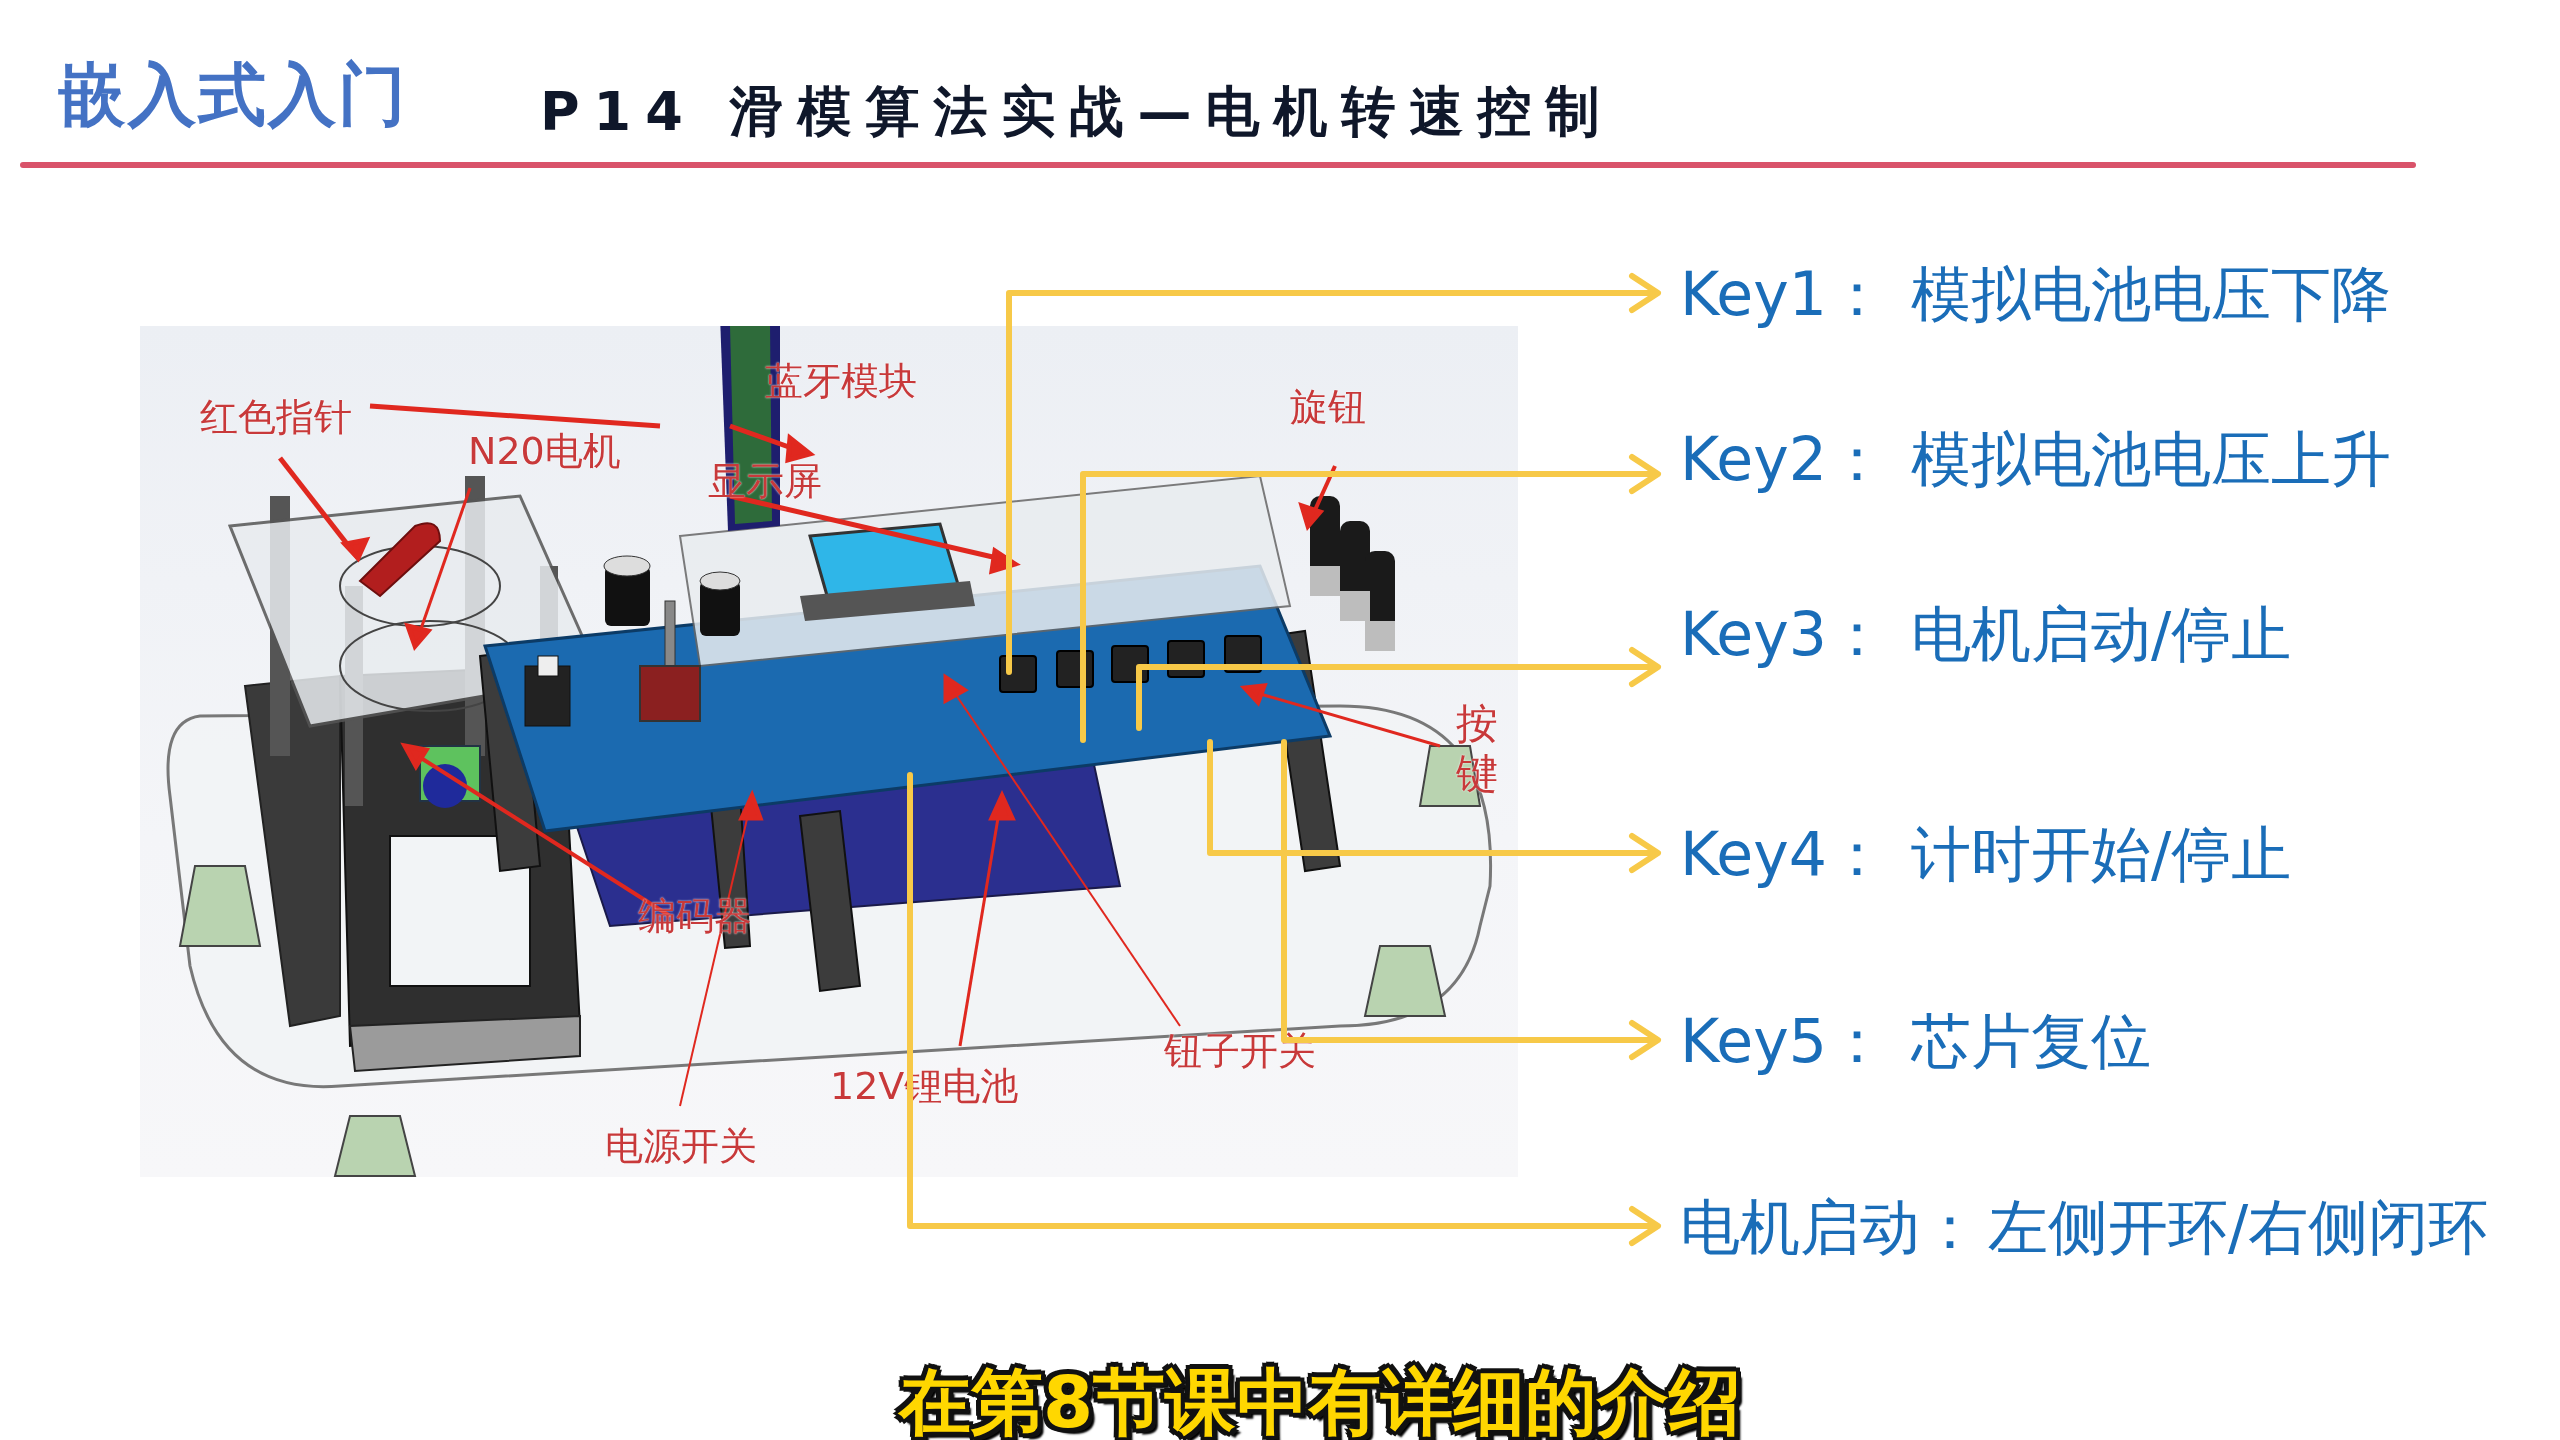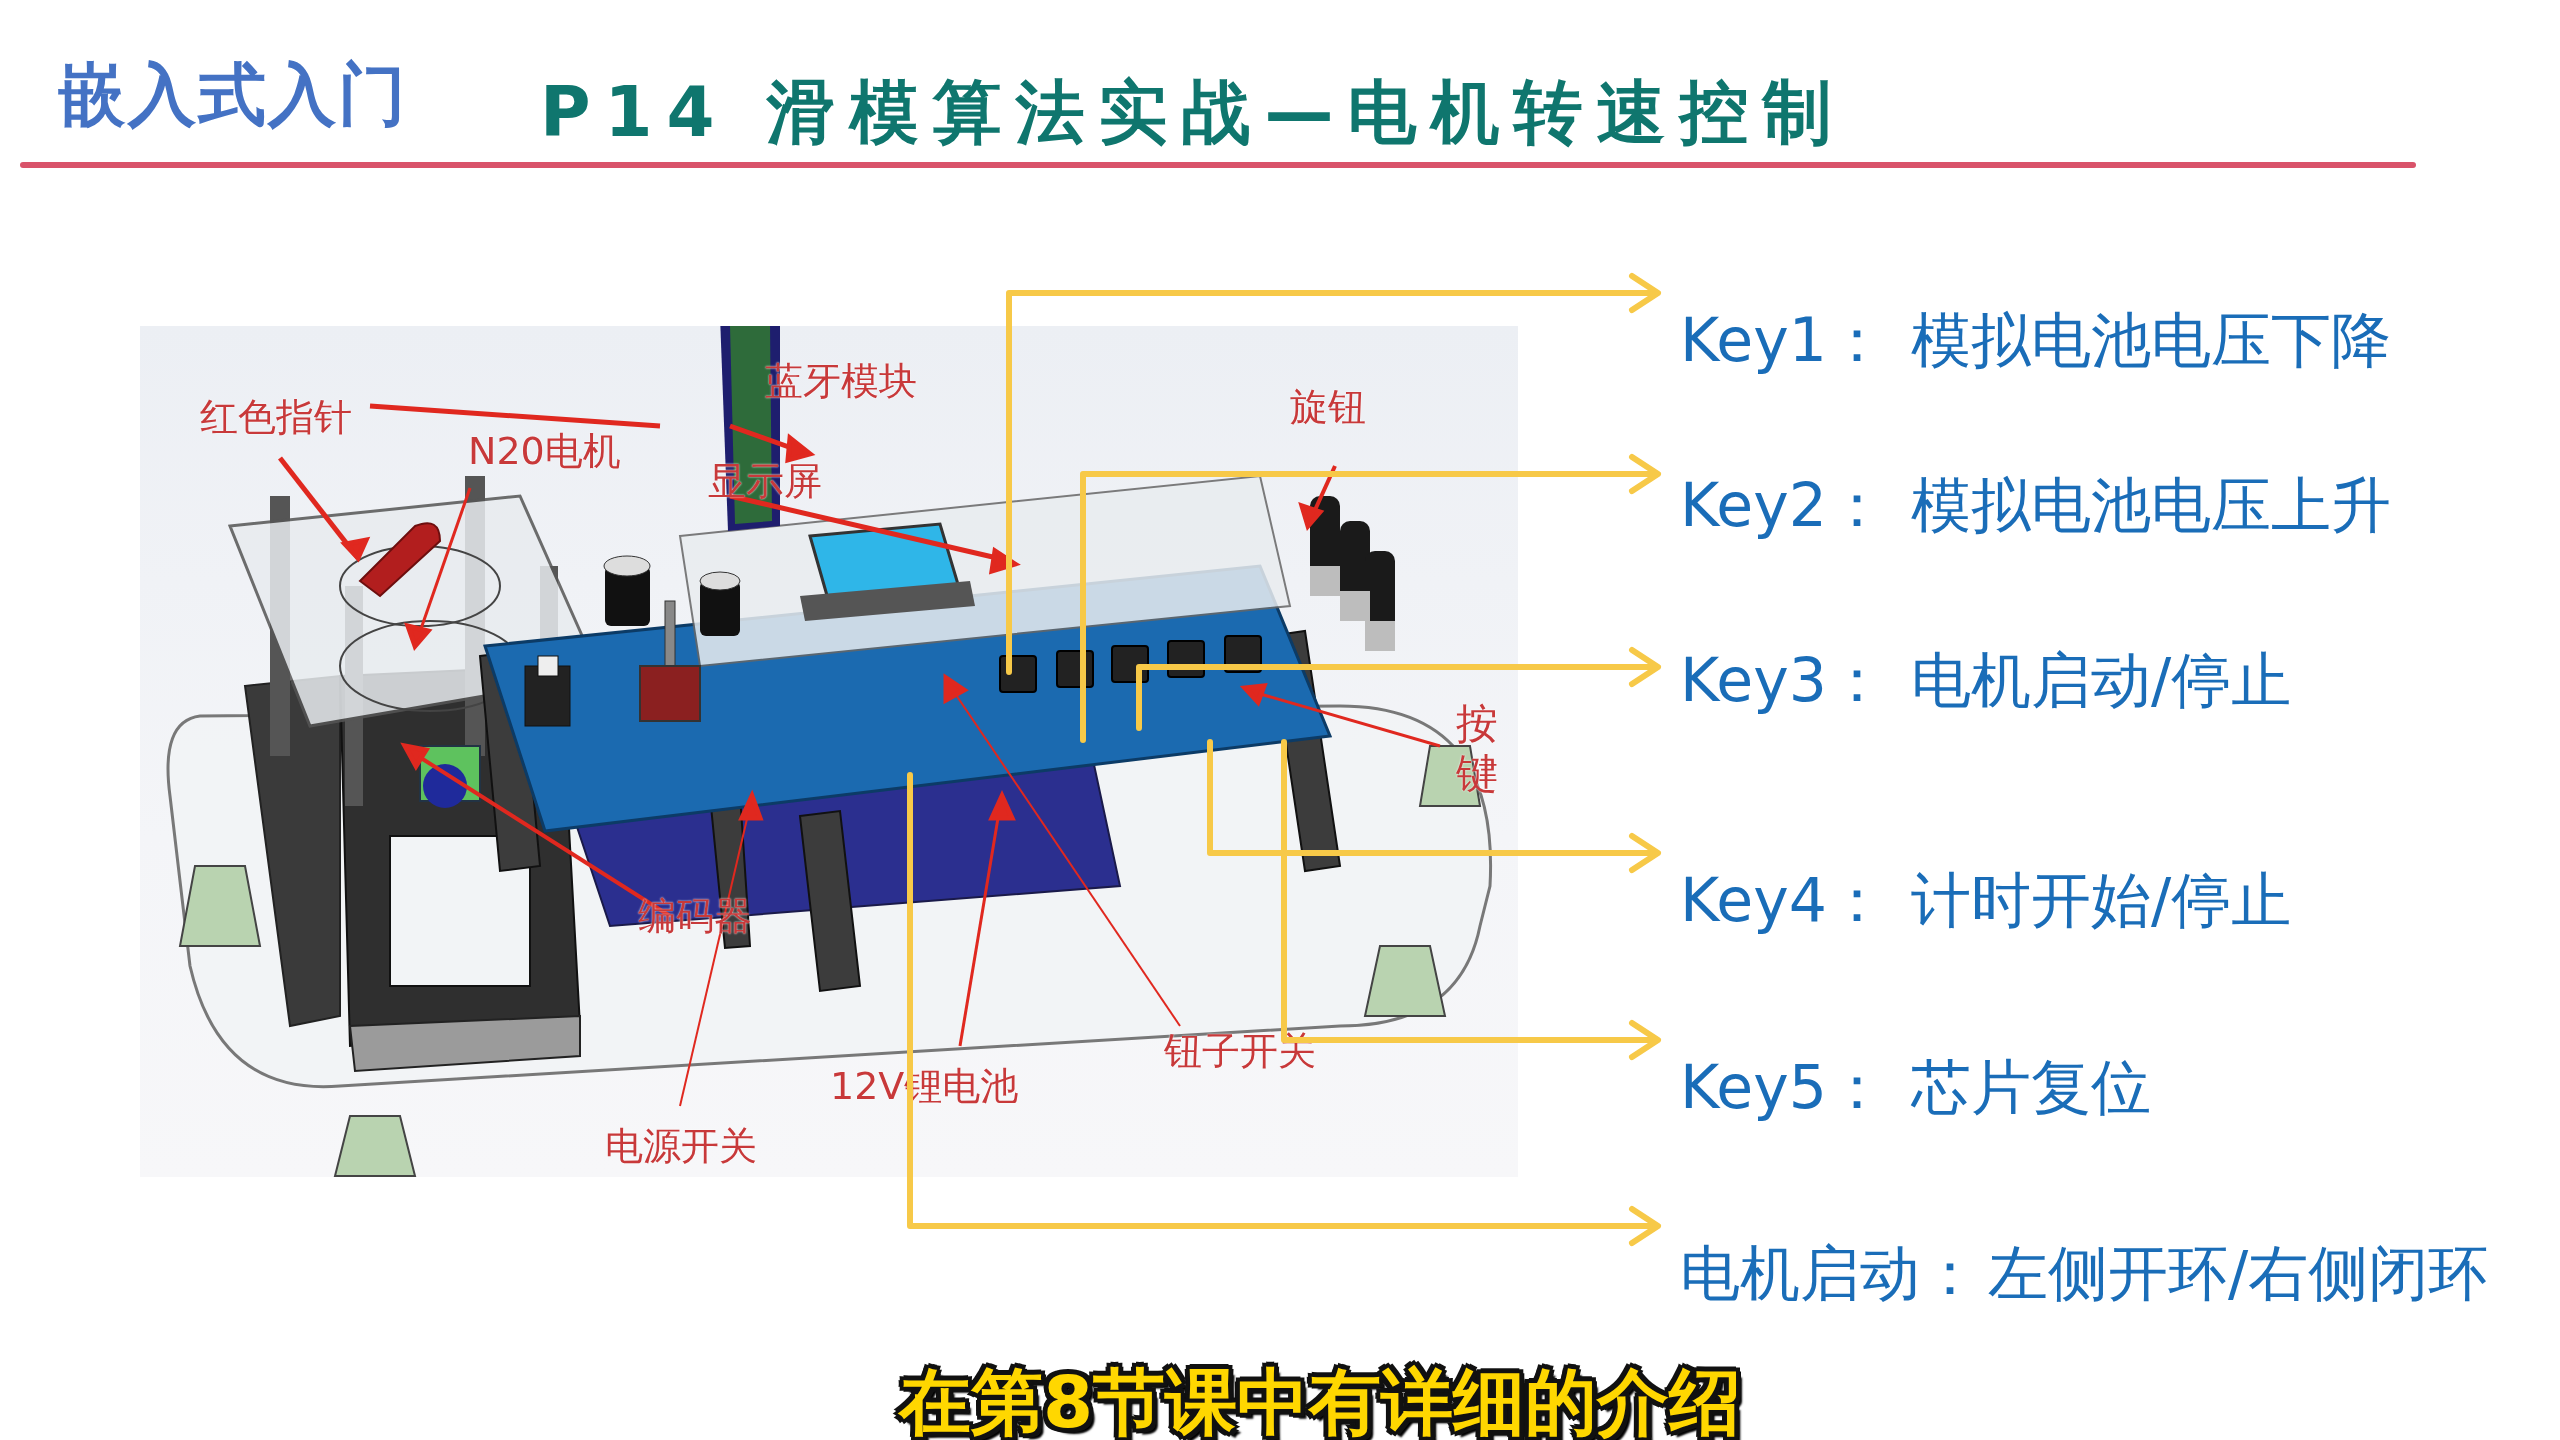--- a/index.html
+++ b/index.html
@@ -1,24 +1,24 @@
 <!DOCTYPE html>
 <html><head>
 <meta charset="utf-8">
 <style>
   html,body{margin:0;padding:0;background:#ffffff;}
   body{width:2560px;height:1440px;position:relative;overflow:hidden;font-family:"DejaVu Sans","Liberation Sans",sans-serif;}
   .title-main{position:absolute;left:58px;top:40px;font-size:68px;font-weight:bold;color:#4472C4;letter-spacing:2px;line-height:110px;font-family:"DejaVu Sans",sans-serif;}
-  .title-sub{position:absolute;left:540px;top:62px;font-size:69px;font-weight:bold;color:#0f766e;letter-spacing:14px;line-height:100px;font-family:"DejaVu Sans",sans-serif;}
+  .title-sub{position:absolute;left:540px;top:62px;font-size:54px;font-weight:bold;color:#0f172a;letter-spacing:14px;line-height:100px;font-family:"DejaVu Sans",sans-serif;}
   .title-rule{position:absolute;left:20px;top:162px;width:2396px;height:6px;background:#D9536A;border-radius:3px;}
   .photo{position:absolute;left:140px;top:326px;width:1378px;height:851px;background:linear-gradient(180deg,#eceff4 0%,#f4f5f8 60%,#f7f7f9 100%);}
   .photo svg{position:absolute;left:0;top:0;}
   .lbl{position:absolute;font-size:38px;color:#C8393A;font-family:"DejaVu Sans",sans-serif;white-space:nowrap;text-shadow:0 0 2px #fff;}
   .connectors{position:absolute;left:0;top:0;width:2560px;height:1440px;pointer-events:none;}
-  .key-label{position:absolute;left:1680px;font-size:60px;color:#1A6DB8;font-family:"DejaVu Sans",sans-serif;white-space:nowrap;line-height:76px;margin-top:46px;}
+  .key-label{position:absolute;left:1680px;font-size:60px;color:#1A6DB8;font-family:"DejaVu Sans",sans-serif;white-space:nowrap;line-height:76px;}
   .key-label .k{letter-spacing:0px;}
   .key-label .d{margin-left:24px;}
   .subtitle{position:absolute;left:880px;top:1355px;width:880px;text-align:center;font-size:72px;font-weight:bold;color:#FFD700;font-family:"DejaVu Sans",sans-serif;white-space:nowrap;
     text-shadow:-4px -4px 0 #111,4px -4px 0 #111,-4px 4px 0 #111,4px 4px 0 #111,0 -5px 0 #111,0 5px 0 #111,-5px 0 0 #111,5px 0 0 #111,6px 6px 2px #000;}
 </style>
 </head>
 <body>
 
 <div class="title-main">嵌入式入门</div>
 <div class="title-sub">P14 滑模算法实战—电机转速控制</div>

